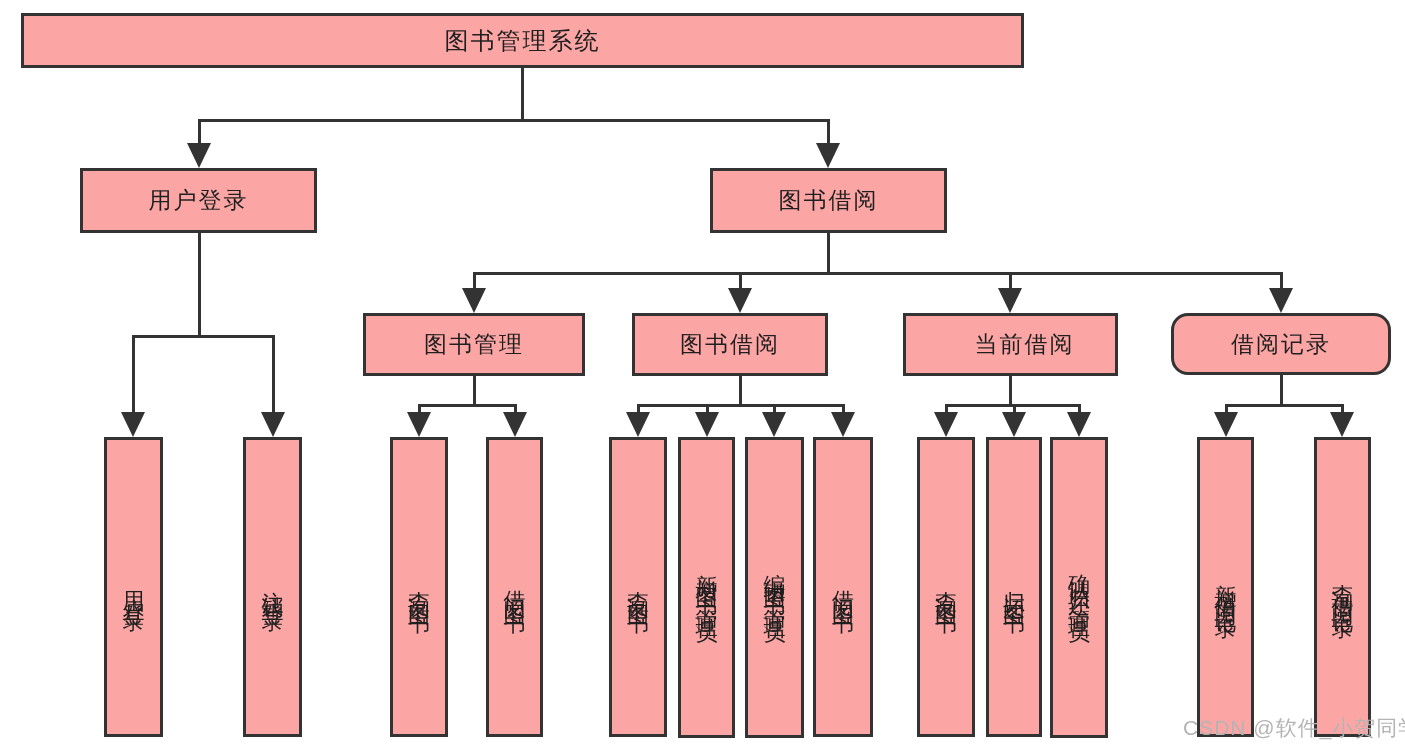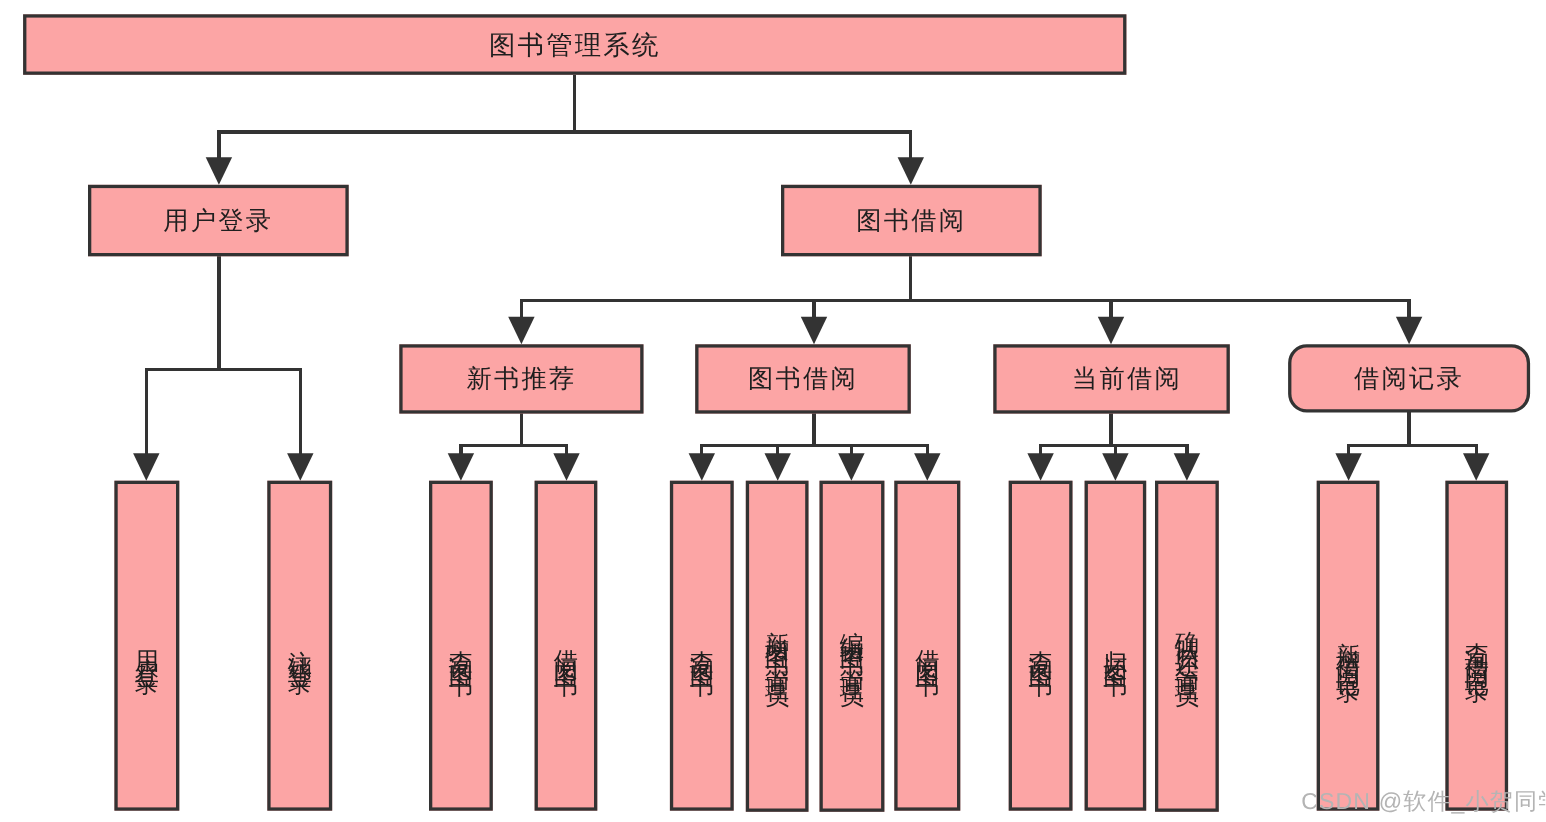--- a/index.html
+++ b/index.html
@@ -127,21 +127,21 @@
     <path class="line" d="M1342 403.5 V420"></path>
     <polygon class="arrow" points="1214,412 1238,412 1226,437"></polygon>
     <polygon class="arrow" points="1330,412 1354,412 1342,437"></polygon>
   </svg>
 
   <div class="box h-box root-box" style="left:21px; top:13px; width:1003px; height:55px;">图书管理系统</div>
 
   <div class="box h-box" style="left:80px; top:168px; width:237px; height:65px;">用户登录</div>
   <div class="box h-box" style="left:710px; top:168px; width:237px; height:65px;">图书借阅</div>
 
-  <div class="box h-box" style="left:363px; top:313px; width:222px; height:63px;">新书推荐</div>
+  <div class="box h-box" style="left:363px; top:313px; width:222px; height:63px;">图书管理</div>
   <div class="box h-box" style="left:632px; top:313px; width:196px; height:63px;">图书借阅</div>
   <div class="box h-box" style="left:903px; top:313px; width:215px; height:63px;padding-left:28px;">当前借阅</div>
   <div class="box h-box" style="left:1171px; top:313px; width:220px; height:62px;border-radius:17px;">借阅记录</div>
 
   <div class="box v-box" style="left:104px; top:437px; width:59px; height:300px;">用户登录</div>
   <div class="box v-box" style="left:243px; top:437px; width:59px; height:300px;">注销登录</div>
 
   <div class="box v-box" style="left:390px; top:437px; width:58px; height:300px;">查询图书</div>
   <div class="box v-box" style="left:486px; top:437px; width:57px; height:300px;">借阅图书</div>
 

